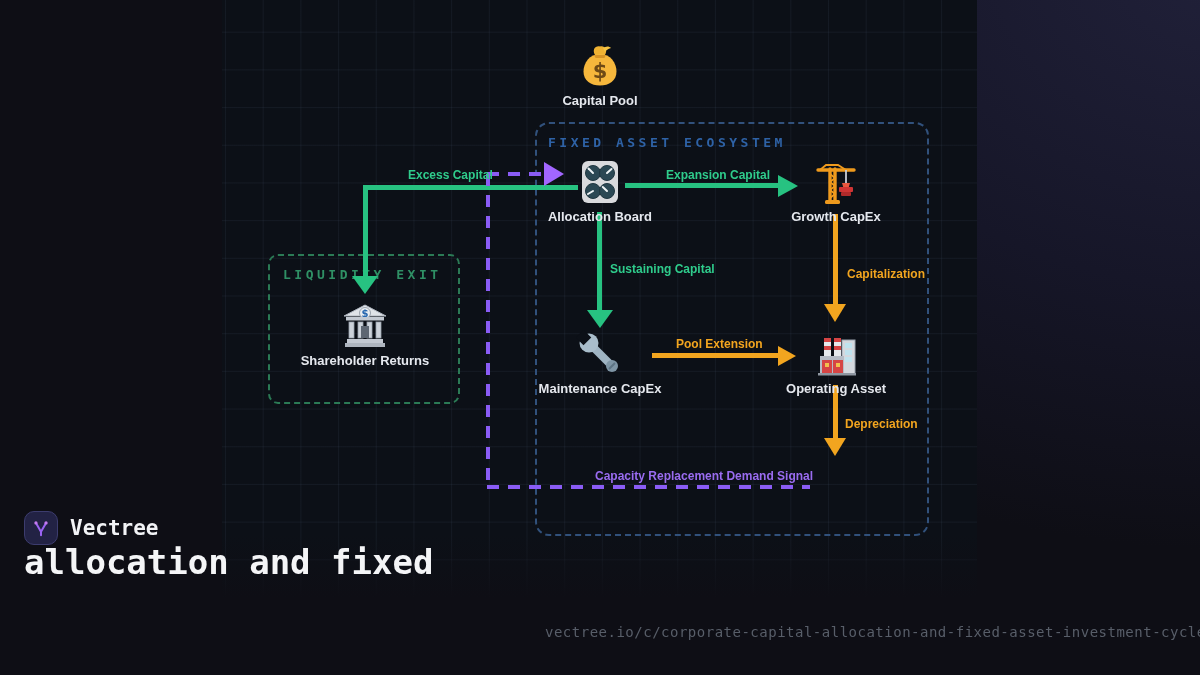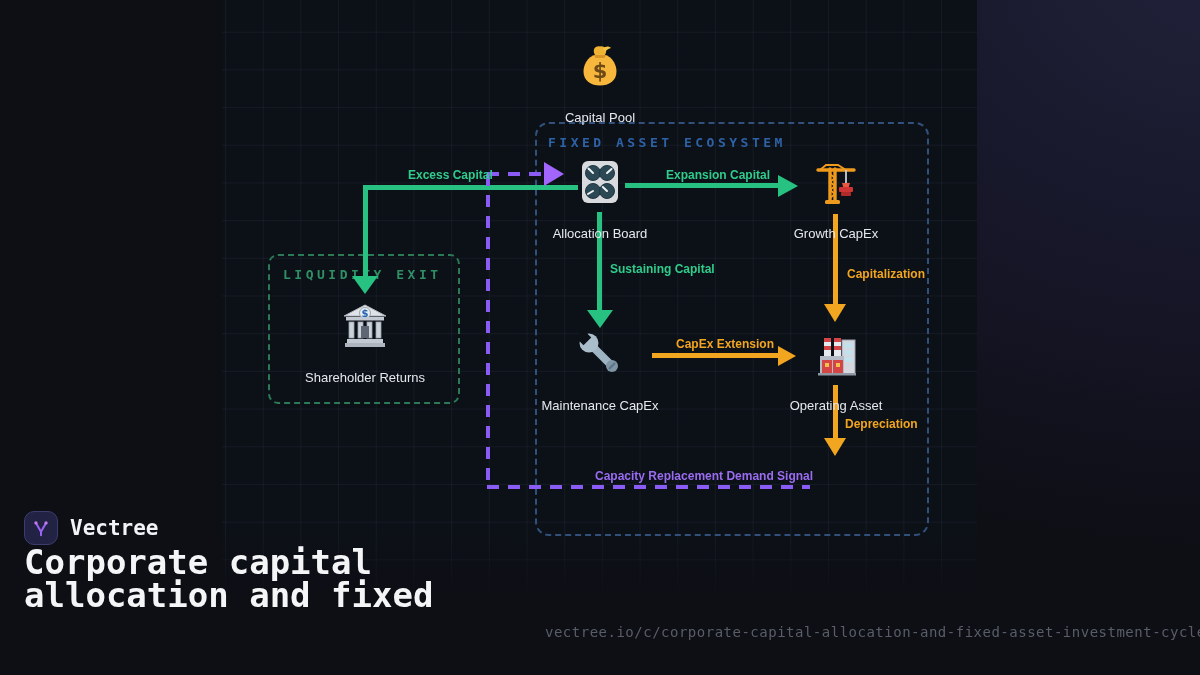--- a/index.html
+++ b/index.html
@@ -34,21 +34,21 @@
     font-weight:bold; font-size:13px; letter-spacing:3.5px; white-space:nowrap;
   }
   .box-ecosystem { left:535px; top:122px; width:394px; height:414px; border:2px dashed #31517c; }
   .lbl-ecosystem { left:548px; top:135px; color:#2e62a6; }
   .box-liquidity { left:268px; top:254px; width:192px; height:150px; border:2px dashed #2b7a55; border-radius:10px; }
   .lbl-liquidity { left:283px; top:267px; color:#2f9065; }
 
   
   .node { position:absolute; display:flex; flex-direction:column; align-items:center; z-index:5; }
   .node-icon { width:48px; height:48px; display:block; }
-  .node-label { margin-top:20px; font-size:13px; font-weight:normal; color:#e5e8ee; white-space:nowrap; }
+  .node-label { margin-top:3px; font-size:13px; font-weight:bold; color:#e5e8ee; white-space:nowrap; }
   .n-capital-pool        { left:540px; top:42px;  width:120px; }
   .n-allocation-board    { left:540px; top:158px; width:120px; }
   .n-growth-capex        { left:776px; top:158px; width:120px; }
   .n-shareholder-returns { left:295px; top:302px; width:140px; }
   .n-maintenance-capex   { left:530px; top:330px; width:140px; }
   .n-operating-asset     { left:776px; top:330px; width:120px; }
   .n-asset-retirement    { left:776px; top:460px; width:120px; }
   .n-asset-retirement .node-label { color:#b9c0ca; }
 
   
@@ -148,21 +148,21 @@
   <div class="line green e3-v"></div>
   <div class="ah ah-down-green e3-a"></div>
   <div class="edge-label tl-green e3-t">Sustaining Capital</div>
 
   <div class="line orange e4-v"></div>
   <div class="ah ah-down-orange e4-a"></div>
   <div class="edge-label tl-orange e4-t">Capitalization</div>
 
   <div class="line orange e5-h"></div>
   <div class="ah ah-right-orange e5-a"></div>
-  <div class="edge-label tl-orange e5-t">CapEx Extension</div>
+  <div class="edge-label tl-orange e5-t">Pool Extension</div>
 
   <div class="line orange e6-v"></div>
   <div class="ah ah-down-orange e6-a"></div>
   <div class="edge-label tl-orange e6-t">Depreciation</div>
 
   <div class="line dash-h e7-h1"></div>
   <div class="line dash-v e7-v"></div>
   <div class="line dash-h e7-h2"></div>
   <div class="ah ah-right-purple e7-a"></div>
   <div class="edge-label tl-purple e7-t">Capacity Replacement Demand Signal</div>
@@ -288,17 +288,16 @@
         <path d="M12 16 L12 20"></path>
       </g>
       <circle cx="6.5" cy="6.5" r="1.8" fill="#c47af0"></circle>
       <circle cx="17.5" cy="6.5" r="1.8" fill="#c47af0"></circle>
     </svg>
   </div>
   <div class="brand-name">Vectree</div>
 </div>
 
 <div class="page-title">
-  <div>Corporate capital</div>
   <div>allocation and fixed</div>
 </div>
 
 <div class="page-url">vectree.io/c/corporate-capital-allocation-and-fixed-asset-investment-cycles</div>
 
 </body></html>

